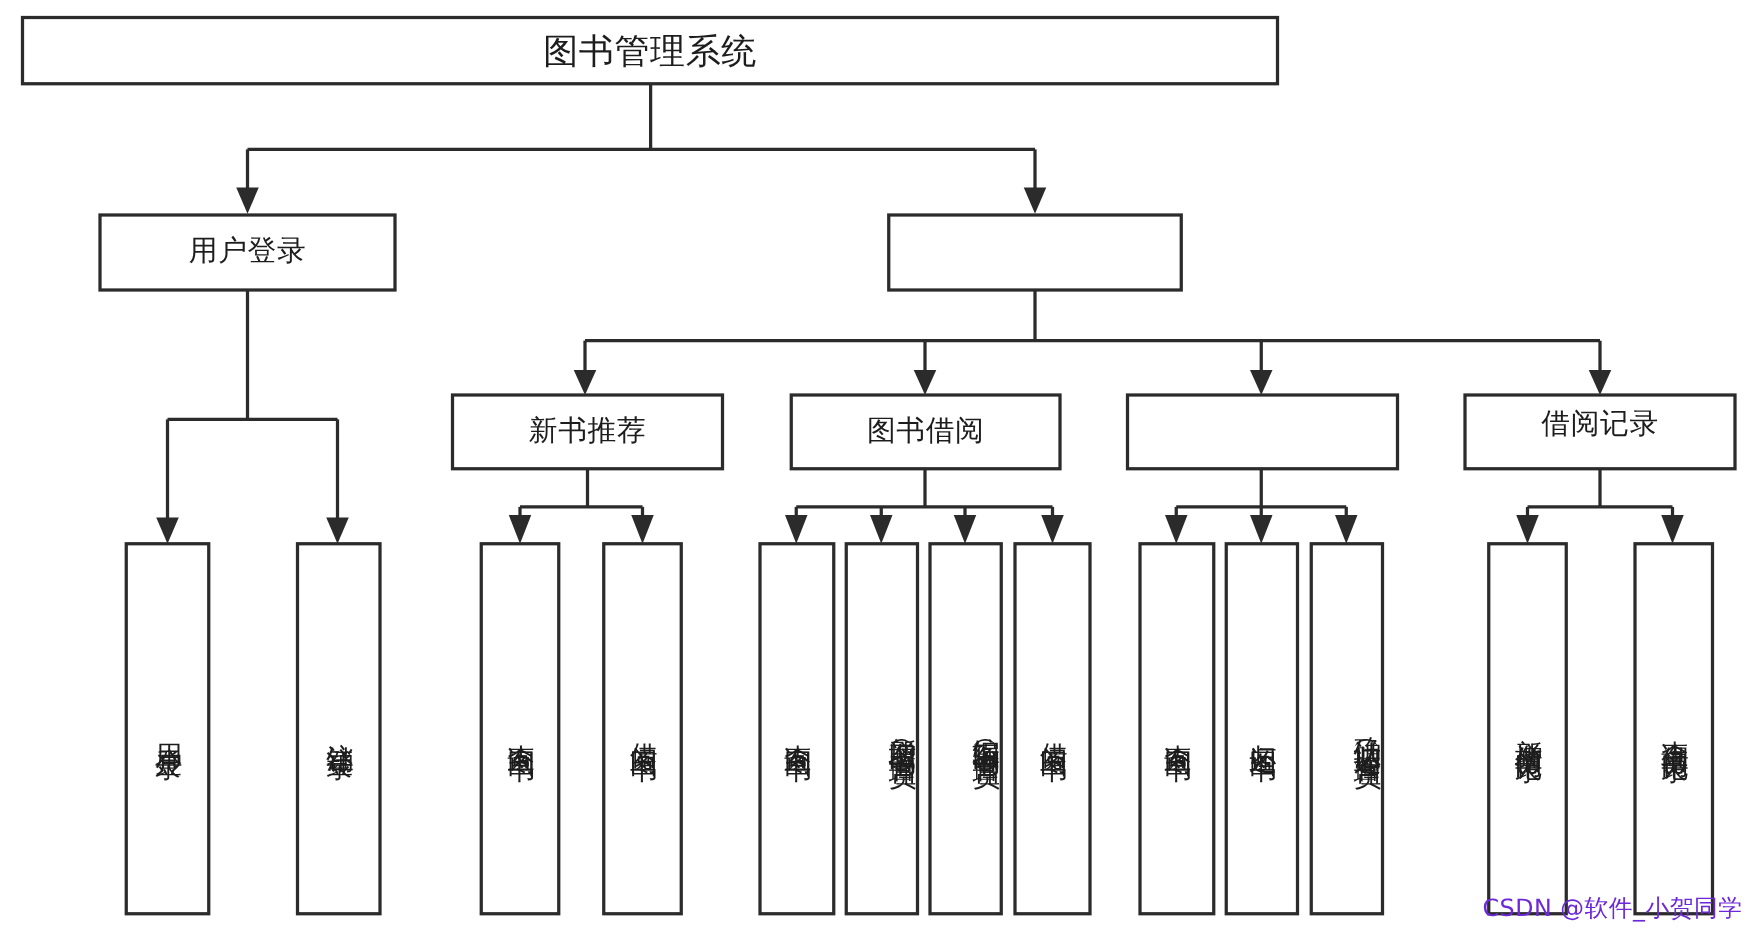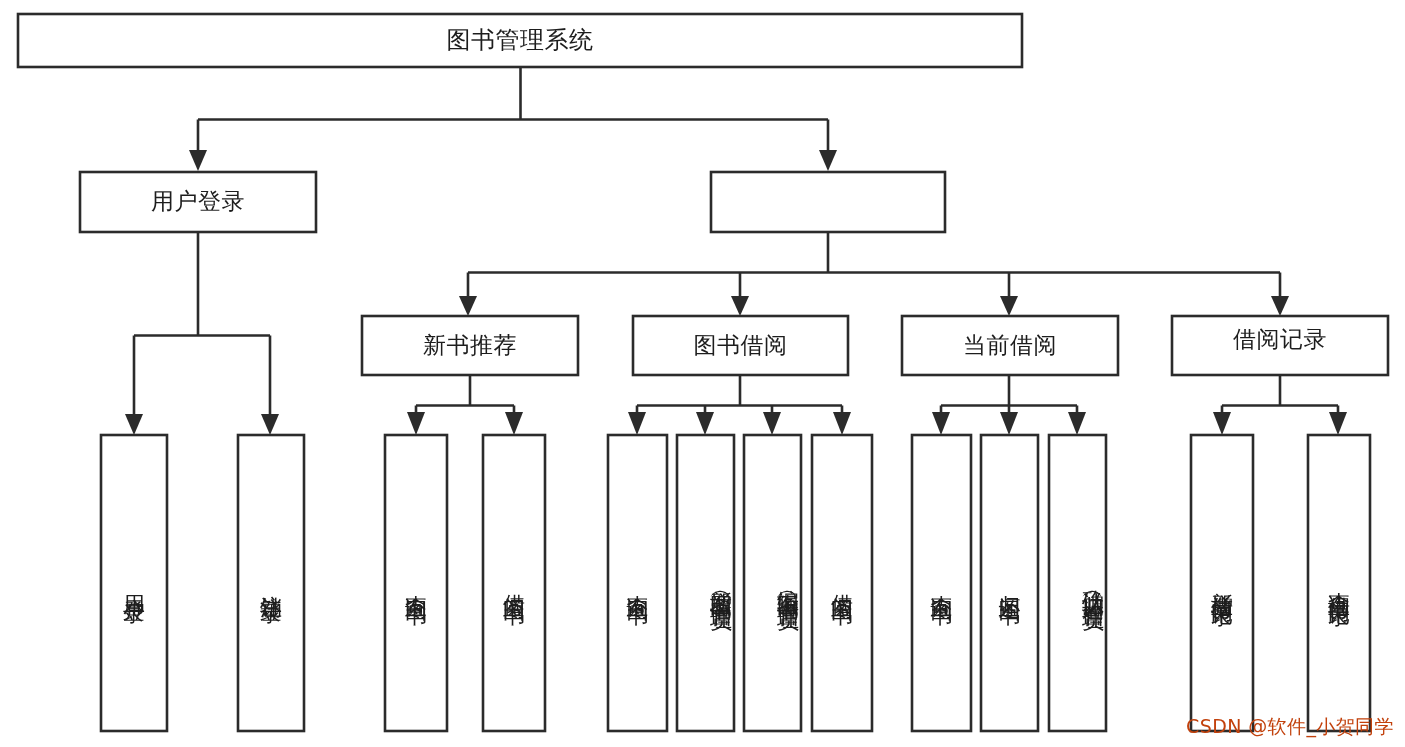--- a/index.html
+++ b/index.html
@@ -67,21 +67,21 @@
   .node-label.vertical.top-aligned {
     align-items: flex-start;
     padding-top: 4px;
     box-sizing: border-box;
   }
   .watermark {
     position: absolute;
     left: 1186px;
     top: 714px;
     font-size: 19px;
-    color: #c2410c;
+    color: #6d28d9;
     font-family: "DejaVu Sans", "Liberation Sans", sans-serif;
     white-space: nowrap;
     letter-spacing: 0.4px;
   }
 </style>
 </head>
 <body>
 
 <div id="diagram-root">
 
@@ -181,27 +181,26 @@
     <rect class="node-box" x="812" y="435" width="60" height="296"></rect>
 
     <rect class="node-box" x="912" y="435" width="59" height="296"></rect>
     <rect class="node-box" x="981" y="435" width="57" height="296"></rect>
     <rect class="node-box" x="1049" y="435" width="57" height="296"></rect>
 
     <rect class="node-box" x="1191" y="435" width="62" height="296"></rect>
     <rect class="node-box" x="1308" y="435" width="62" height="296"></rect>
   </svg>
 
-  <div class="node-label horizontal" style="left:18px;  top:14px;  width:1004px; height:53px; font-size:24px;">图书管理系统</div>
+  <div class="node-label horizontal" style="left:18px;  top:14px;  width:1004px; height:53px; font-size:28px;">图书管理系统</div>
 
   <div class="node-label horizontal" style="left:80px;  top:172px; width:236px; height:60px;">用户登录</div>
 
   <div class="node-label horizontal" style="left:633px;  top:316px; width:215px; height:59px;">图书借阅</div>
   <div class="node-label horizontal" style="left:362px;  top:316px; width:216px; height:59px;">新书推荐</div>
-  <div class="node-label horizontal" style="left:902px;  top:316px; width:216px; height:59px;">当前借阅</div>
   <div class="node-label horizontal" style="left:1172px; top:316px; width:216px; height:47px;">借阅记录</div>
 
   <div class="node-label vertical" style="left:101px; top:435px; width:66px; height:296px;">用户登录</div>
   <div class="node-label vertical" style="left:238px; top:435px; width:66px; height:296px;">注销登录</div>
 
   <div class="node-label vertical" style="left:385px; top:435px; width:62px; height:296px;">查询图书</div>
   <div class="node-label vertical" style="left:483px; top:435px; width:62px; height:296px;">借阅图书</div>
 
   <div class="node-label vertical" style="left:608px; top:435px; width:59px; height:296px;">查询图书</div>
   <div class="node-label vertical top-aligned" style="left:677px; top:435px; width:57px; height:296px;">新增图书（管理员）</div>

